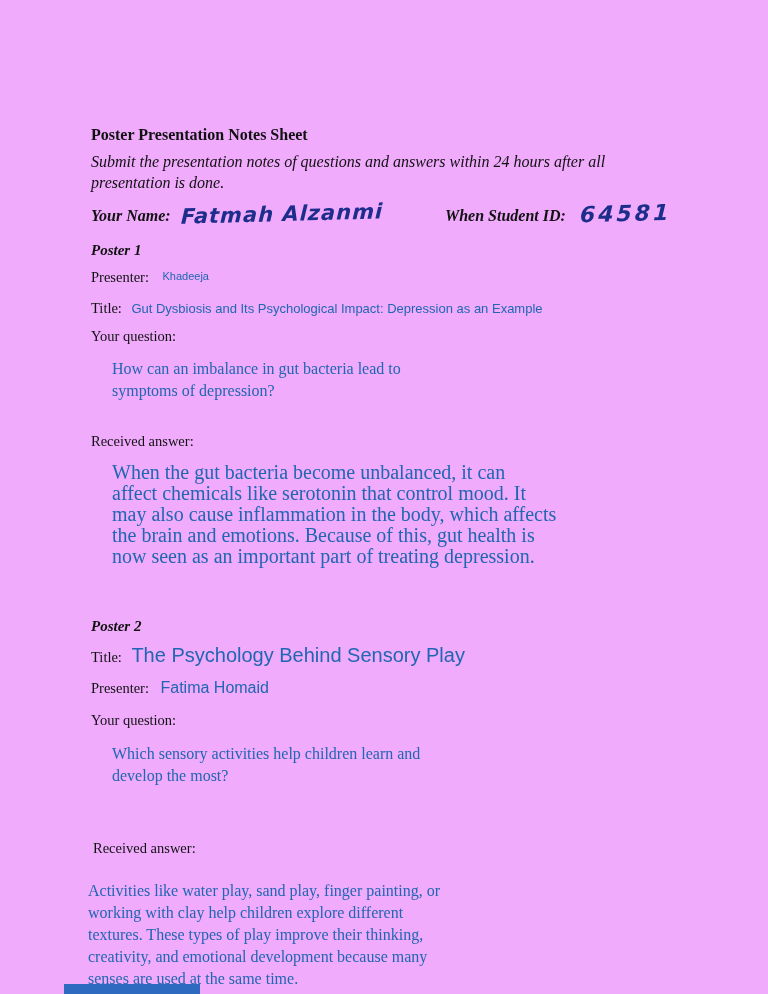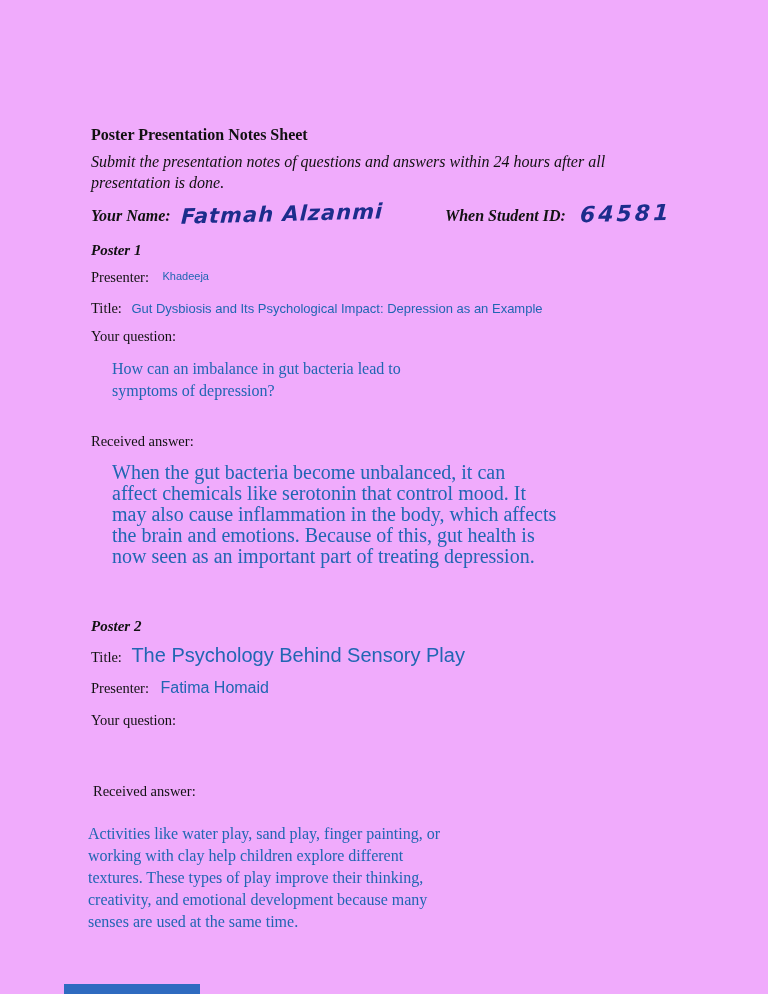--- a/index.html
+++ b/index.html
@@ -190,20 +190,22 @@
 
       <p class="field-row presenter-row">
         <span class="field-label">Presenter:</span>
         <span class="blue presenter-value">Fatima Homaid</span>
       </p>
 
       <p class="field-row question-label-row">
         <span class="field-label">Your question:</span>
       </p>
 
+      <p class="q-a-text question-text">Which sensory activities help children learn and
+develop the most?</p>
 
       <p class="field-row answer-label-row">
         <span class="field-label">Received answer:</span>
       </p>
 
       <p class="q-a-text answer-text">Activities like water play, sand play, finger painting, or
 working with clay help children explore different
 textures. These types of play improve their thinking,
 creativity, and emotional development because many
 senses are used at the same time.</p>

